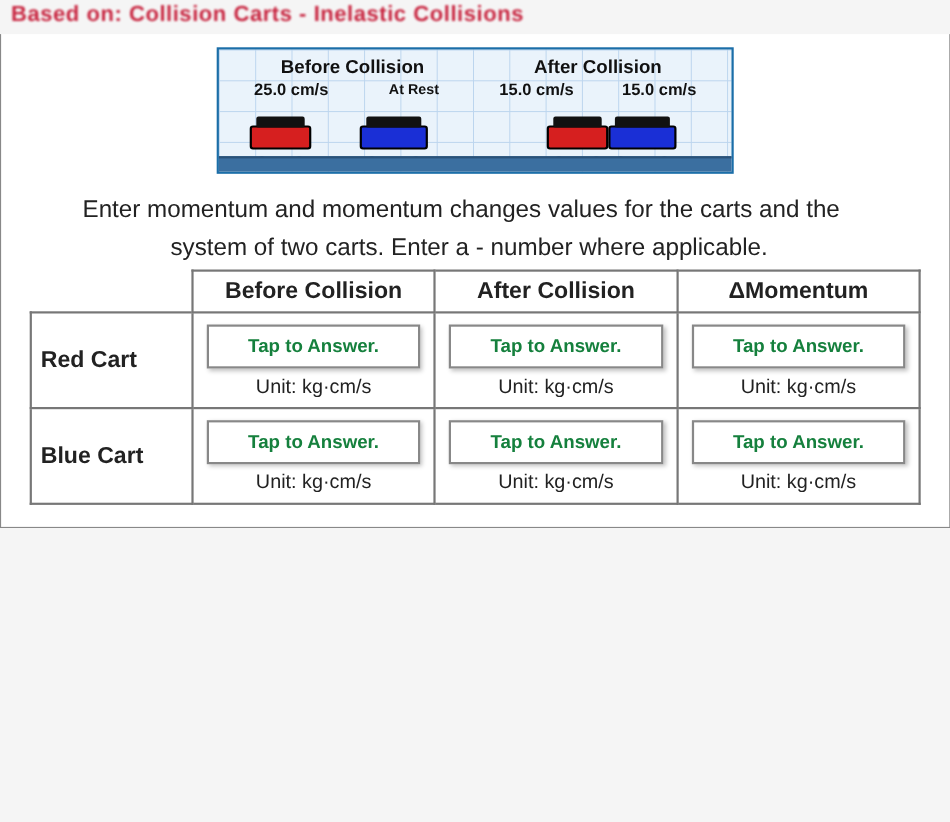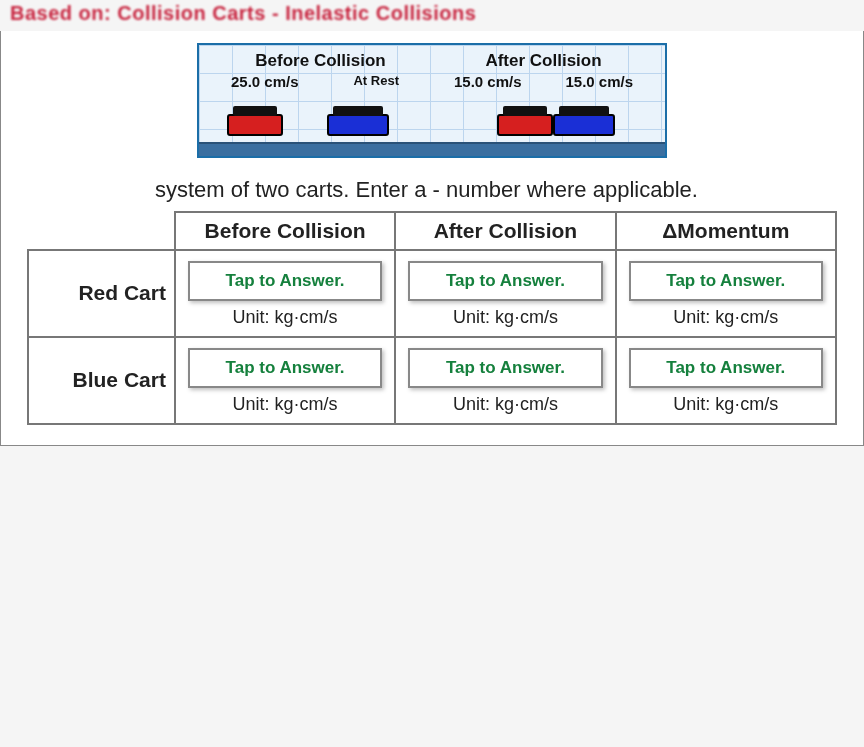--- a/index.html
+++ b/index.html
@@ -130,21 +130,21 @@
   table.mom th {
     font-size: 21px;
     font-weight: bold;
     background:#fff;
     text-align:center;
   }
   table.mom th.corner { border:none; background:transparent;}
   .rowlabel {
     font-size:21px;
     font-weight:bold;
-    text-align:right;
+    text-align:left;
     vertical-align:middle !important;
     width:140px;
   }
   .cell {
     text-align:center;
     width:210px;
   }
   .answer-box {
     border: 2px solid #888;
     background:#fff;
@@ -213,20 +213,21 @@
           <div class="load"></div>
             <div class="body"></div>
             <div class="wheel w1"></div>
             <div class="wheel w2"></div>
         </div>
         <div class="rail"></div>
       </div>
     </div>
   </div>
 
+  <p class="instr">Enter momentum and momentum changes values for the carts and the</p>
   <p class="instr instr-line2">system of two carts. Enter a - number where applicable.</p>
 
   <table class="mom">
     <tbody>
         <tr>
       <th class="corner"></th>
       <th>Before Collision</th>
       <th>After Collision</th>
       <th>ΔMomentum</th>
     </tr>

